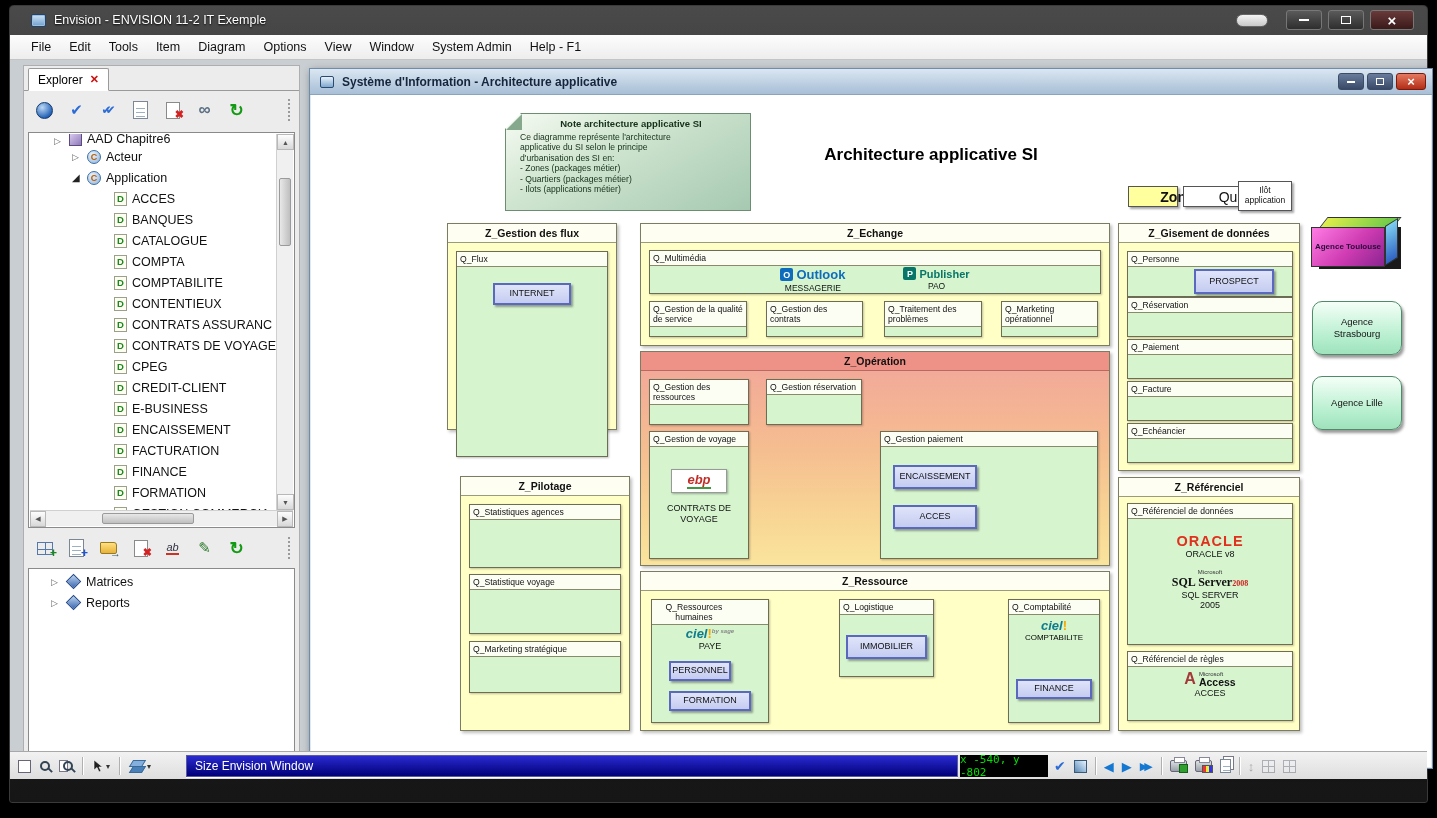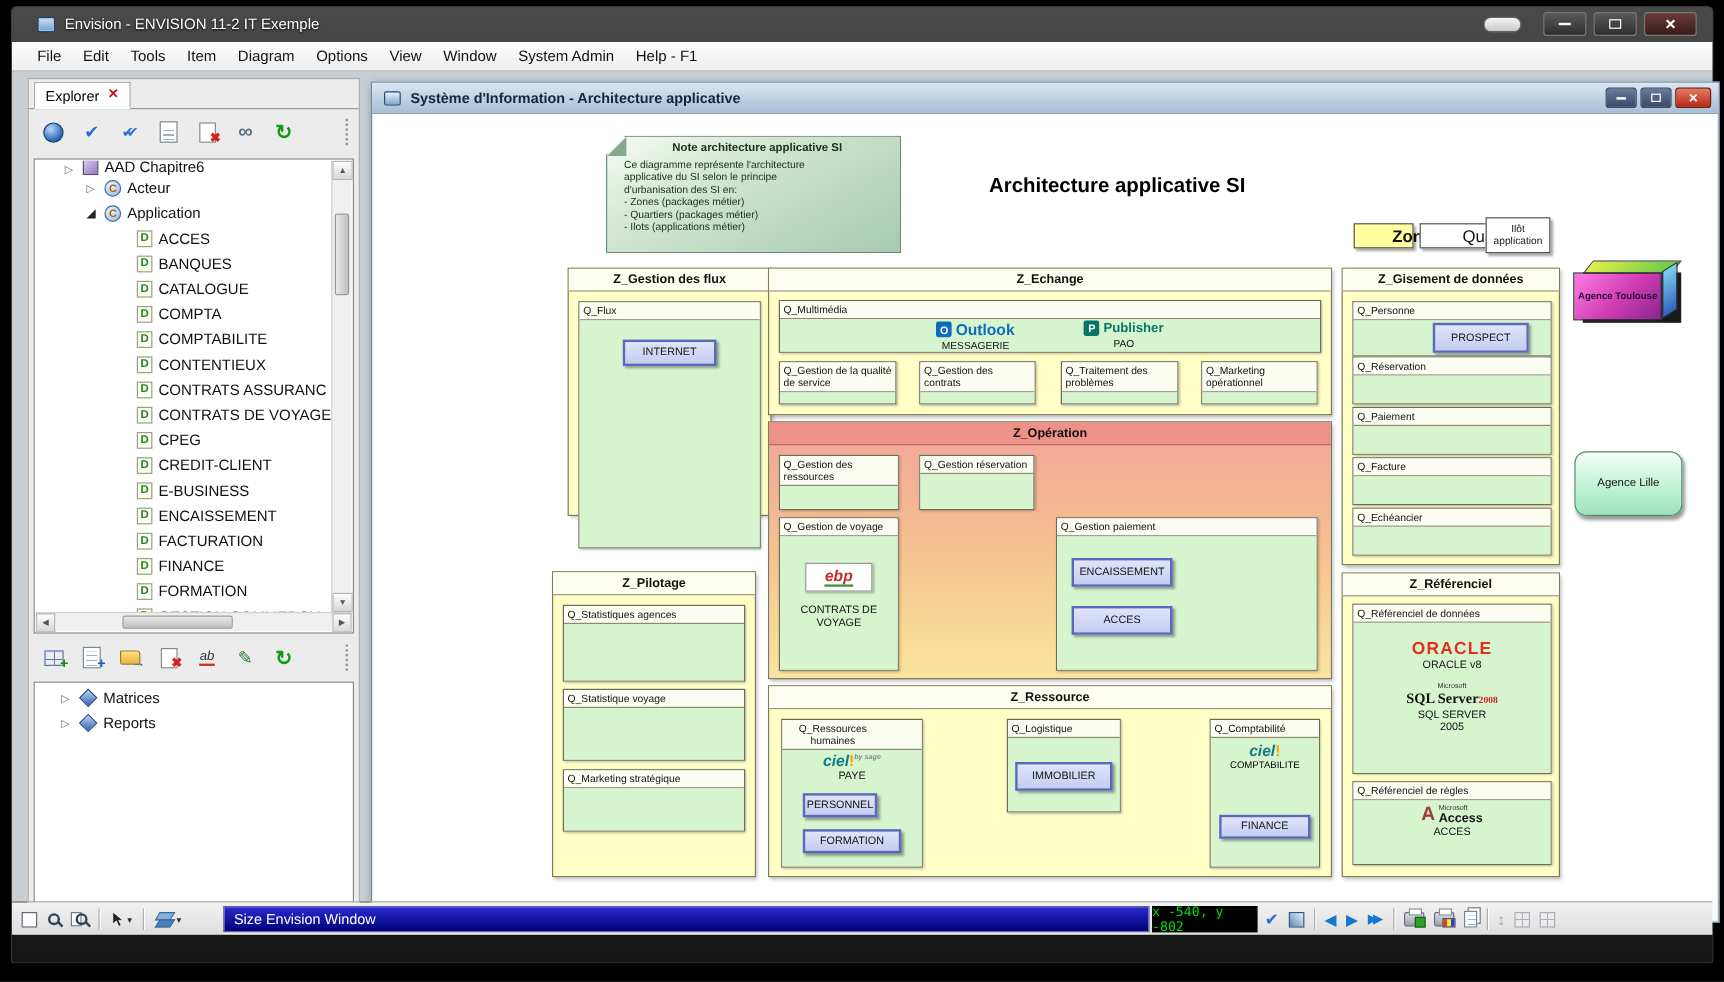--- a/index.html
+++ b/index.html
@@ -471,21 +471,21 @@
         <div class="lgbox lg-zone">
               <span>Zone</span>
             </div>
         <div class="lgbox lg-quartier">
               <span>Quartier</span>
             </div>
         <div class="lgbox lg-ilot">
               <span>Ilôt application</span>
             </div>
 
-        <div class="zone" style="left:162px;top:128px;width:170px;height:207px">
+        <div class="zone" style="left:136px;top:128px;width:170px;height:207px">
           <div class="zh">Z_Gestion des flux</div>
           <div class="zb">
             <div class="quartier" style="left:8px;top:8px;width:152px;height:206px">
               <div class="qh">Q_Flux</div>
               <div class="qb">
                 <div class="ilot" style="left:36px;top:16px;width:78px;height:22px">
                       <span>INTERNET</span>
                     </div>
               </div>
             </div>
@@ -694,20 +694,23 @@
           </div>
         </div>
 
         <div class="ag3d">
           <div class="ag3d-shadow"></div>
           <div class="ag3d-top"></div>
           <div class="ag3d-front">
             <span class="ag3d-label">Agence Toulouse</span>
           </div>
           <div class="ag3d-side"></div>
+        </div>
+        <div class="agpill" style="left:1001px;top:206px">
+          <span>Agence Strasbourg</span>
         </div>
         <div class="agpill" style="left:1001px;top:281px">
           <span>Agence Lille</span>
         </div>
 
       </div>
     </div>
   </div>
 
   <div class="statusbar">

